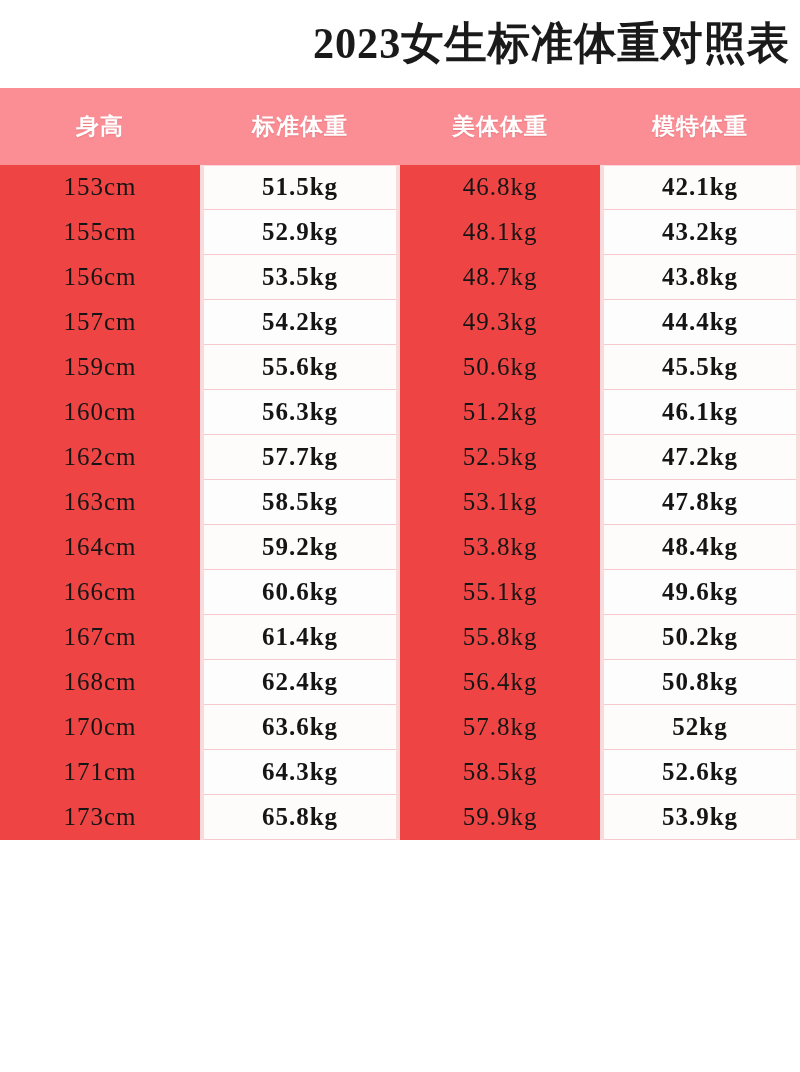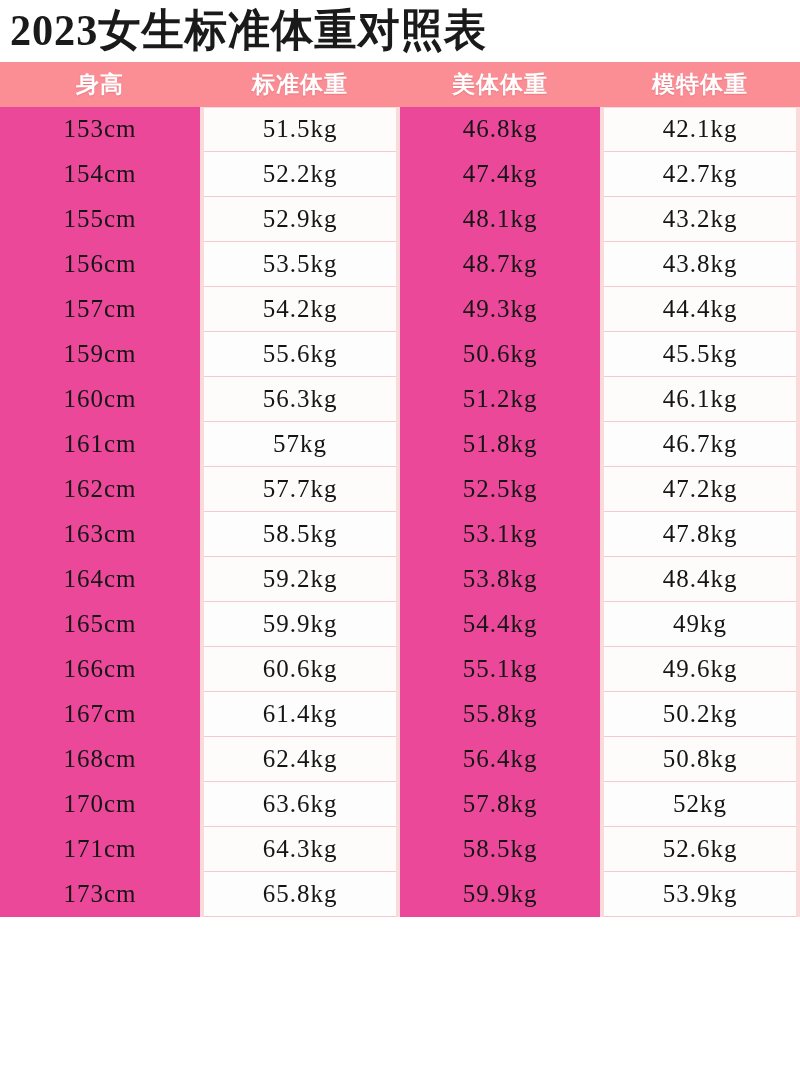--- a/index.html
+++ b/index.html
@@ -17,25 +17,25 @@
   #page {
     position: relative;
     width: 800px;
     height: 1072px;
     background: #ffffff;
     overflow: hidden;
   }
 
   
   .title-bar {
-    height: 62px;
+    height: 88px;
     background: #ffffff;
     display: flex;
     align-items: center;
-    justify-content: flex-start;
+    justify-content: flex-end;
     box-sizing: border-box;
   }
   .title-text {
     font-family: "Liberation Serif", "DejaVu Serif", serif;
     font-size: 44px;
     font-weight: bold;
     color: #1a1a1a;
     letter-spacing: 1px;
     line-height: 1;
     white-space: nowrap;
@@ -50,21 +50,21 @@
   }
 
   col.c-height { width: 200px; }
   col.c-standard { width: 200px; }
   col.c-beauty { width: 200px; }
   col.c-model { width: 200px; }
 
   
   thead th {
     height: 45px;
-    padding: 0;
+    padding: 16px;
     margin: 0;
     background: #fa8e94;
     color: #ffffff;
     font-family: "Liberation Serif", "DejaVu Serif", serif;
     font-size: 23px;
     font-weight: bold;
     text-align: center;
     vertical-align: middle;
     letter-spacing: 1px;
     text-shadow: 0 1px 1px rgba(180,60,70,0.25);
@@ -79,28 +79,29 @@
     vertical-align: middle;
     font-family: "Liberation Serif", "DejaVu Serif", serif;
     font-size: 25px;
     color: #151515;
     letter-spacing: 1px;
     white-space: nowrap;
   }
 
   
   tbody td.col-pink {
-    background: #ec4899;
+    background: #ef4444;
     font-family: Liberation Serif, serif;
   }
 
   
   tbody td.col-white {
     background: #fbdadc;
     position: relative;
+    font-weight: bold;
   }
   tbody td.col-white .cellbox {
     position: absolute;
     left: 4px;
     right: 4px;
     top: 0;
     bottom: 0;
     background: #fdfcfb;
     display: flex;
     align-items: center;
@@ -156,34 +157,20 @@
             </div>
           </td>
           <td class="col-pink"><span class="cell-text">46.8kg</span></td>
           <td class="col-white">
             <div class="cellbox">
               <span class="cell-text">42.1kg</span>
             </div>
           </td>
         </tr>
         <tr>
-          <td class="col-pink"><span class="cell-text">154cm</span></td>
-          <td class="col-white">
-            <div class="cellbox">
-              <span class="cell-text">52.2kg</span>
-            </div>
-          </td>
-          <td class="col-pink"><span class="cell-text">47.4kg</span></td>
-          <td class="col-white">
-            <div class="cellbox">
-              <span class="cell-text">42.7kg</span>
-            </div>
-          </td>
-        </tr>
-        <tr>
           <td class="col-pink"><span class="cell-text">155cm</span></td>
           <td class="col-white">
             <div class="cellbox">
               <span class="cell-text">52.9kg</span>
             </div>
           </td>
           <td class="col-pink"><span class="cell-text">48.1kg</span></td>
           <td class="col-white">
             <div class="cellbox">
               <span class="cell-text">43.2kg</span>
@@ -240,34 +227,20 @@
             </div>
           </td>
           <td class="col-pink"><span class="cell-text">51.2kg</span></td>
           <td class="col-white">
             <div class="cellbox">
               <span class="cell-text">46.1kg</span>
             </div>
           </td>
         </tr>
         <tr>
-          <td class="col-pink"><span class="cell-text">161cm</span></td>
-          <td class="col-white">
-            <div class="cellbox">
-              <span class="cell-text">57kg</span>
-            </div>
-          </td>
-          <td class="col-pink"><span class="cell-text">51.8kg</span></td>
-          <td class="col-white">
-            <div class="cellbox">
-              <span class="cell-text">46.7kg</span>
-            </div>
-          </td>
-        </tr>
-        <tr>
           <td class="col-pink"><span class="cell-text">162cm</span></td>
           <td class="col-white">
             <div class="cellbox">
               <span class="cell-text">57.7kg</span>
             </div>
           </td>
           <td class="col-pink"><span class="cell-text">52.5kg</span></td>
           <td class="col-white">
             <div class="cellbox">
               <span class="cell-text">47.2kg</span>
@@ -292,34 +265,20 @@
           <td class="col-pink"><span class="cell-text">164cm</span></td>
           <td class="col-white">
             <div class="cellbox">
               <span class="cell-text">59.2kg</span>
             </div>
           </td>
           <td class="col-pink"><span class="cell-text">53.8kg</span></td>
           <td class="col-white">
             <div class="cellbox">
               <span class="cell-text">48.4kg</span>
-            </div>
-          </td>
-        </tr>
-        <tr>
-          <td class="col-pink"><span class="cell-text">165cm</span></td>
-          <td class="col-white">
-            <div class="cellbox">
-              <span class="cell-text">59.9kg</span>
-            </div>
-          </td>
-          <td class="col-pink"><span class="cell-text">54.4kg</span></td>
-          <td class="col-white">
-            <div class="cellbox">
-              <span class="cell-text">49kg</span>
             </div>
           </td>
         </tr>
         <tr>
           <td class="col-pink"><span class="cell-text">166cm</span></td>
           <td class="col-white">
             <div class="cellbox">
               <span class="cell-text">60.6kg</span>
             </div>
           </td>

